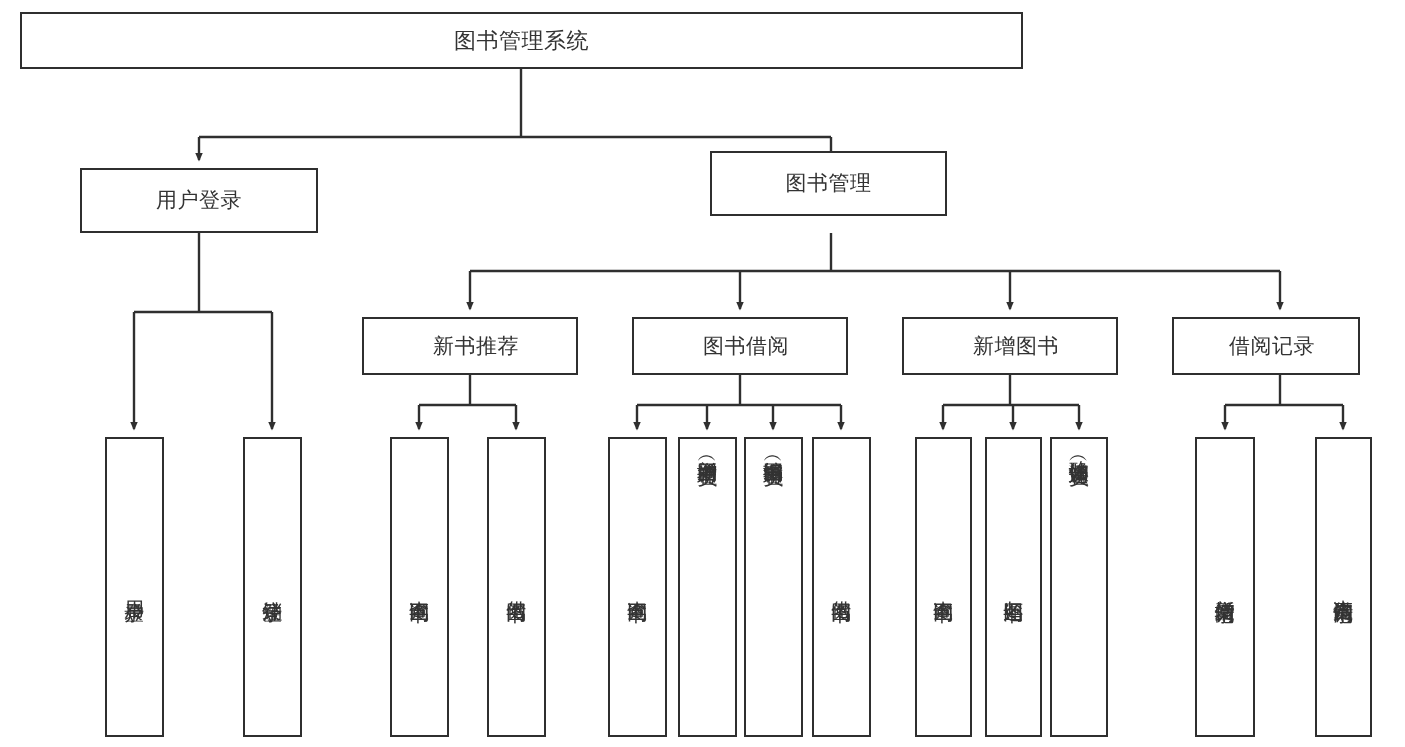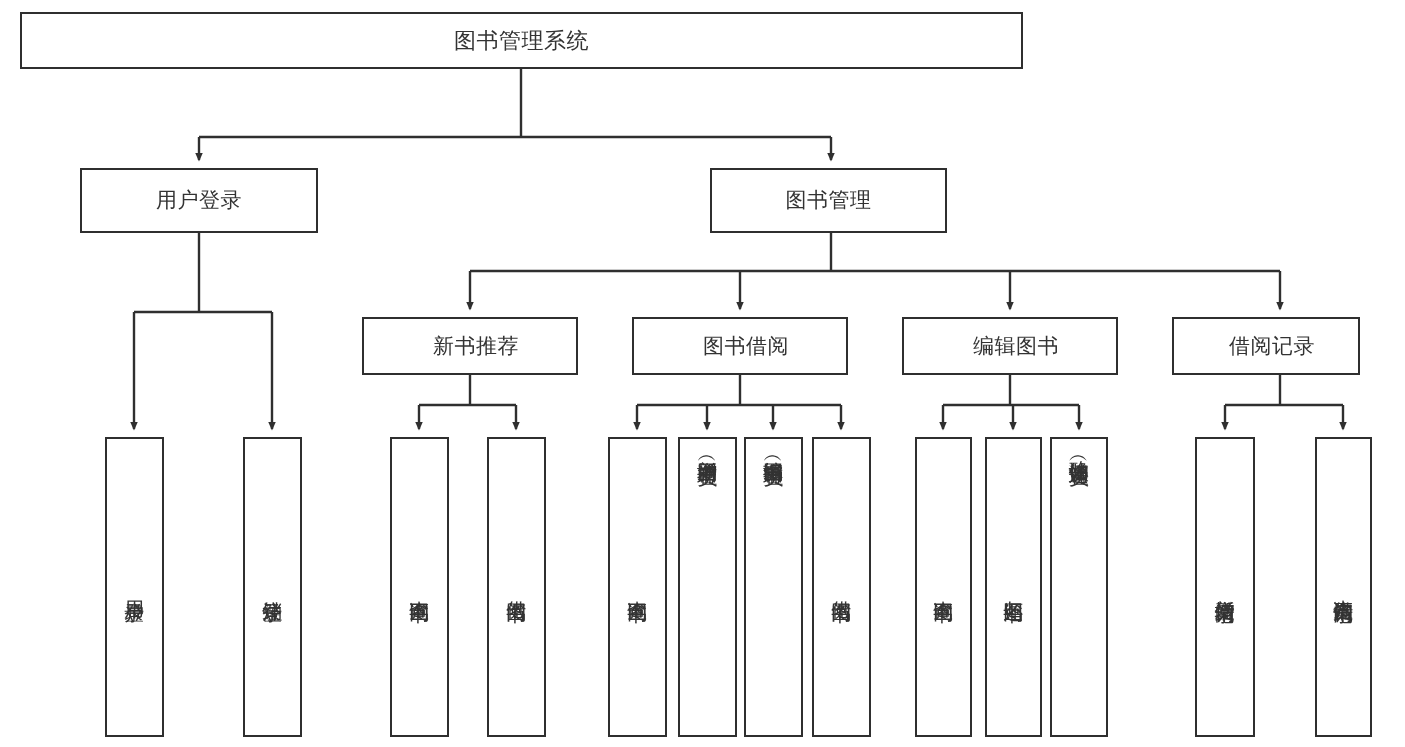--- a/index.html
+++ b/index.html
@@ -130,31 +130,31 @@
     </g>
   </svg>
 
   <div id="nodes-layer">
       <div class="node root" style="left: 20px; top: 12px; width: 1003px; height: 57px;">
         <span class="node-label">图书管理系统</span>
       </div>
       <div class="node level2" style="left: 80px; top: 168px; width: 238px; height: 65px;">
         <span class="node-label">用户登录</span>
       </div>
-      <div class="node level2" style="left: 710px; top: 168px; width: 237px; height: 65px;">
+      <div class="node level2" style="left: 710px; top: 151px; width: 237px; height: 65px;">
         <span class="node-label">图书管理</span>
       </div>
       <div class="node level3" style="left: 362px; top: 317px; width: 216px; height: 58px;">
         <span class="node-label">新书推荐</span>
       </div>
       <div class="node level3" style="left: 632px; top: 317px; width: 216px; height: 58px; text-align: right;">
         <span class="node-label">图书借阅</span>
       </div>
       <div class="node level3" style="left: 902px; top: 317px; width: 216px; height: 58px;">
-        <span class="node-label">编辑图书</span>
+        <span class="node-label">新增图书</span>
       </div>
       <div class="node level3" style="left: 1172px; top: 317px; width: 188px; height: 58px;">
         <span class="node-label">借阅记录</span>
       </div>
       <div class="node leaf centered" style="left: 105px; top: 437px; width: 59px; height: 300px;">
         <span class="node-label">用户登录</span>
       </div>
       <div class="node leaf centered" style="left: 243px; top: 437px; width: 59px; height: 300px;">
         <span class="node-label">注销登录</span>
       </div>

